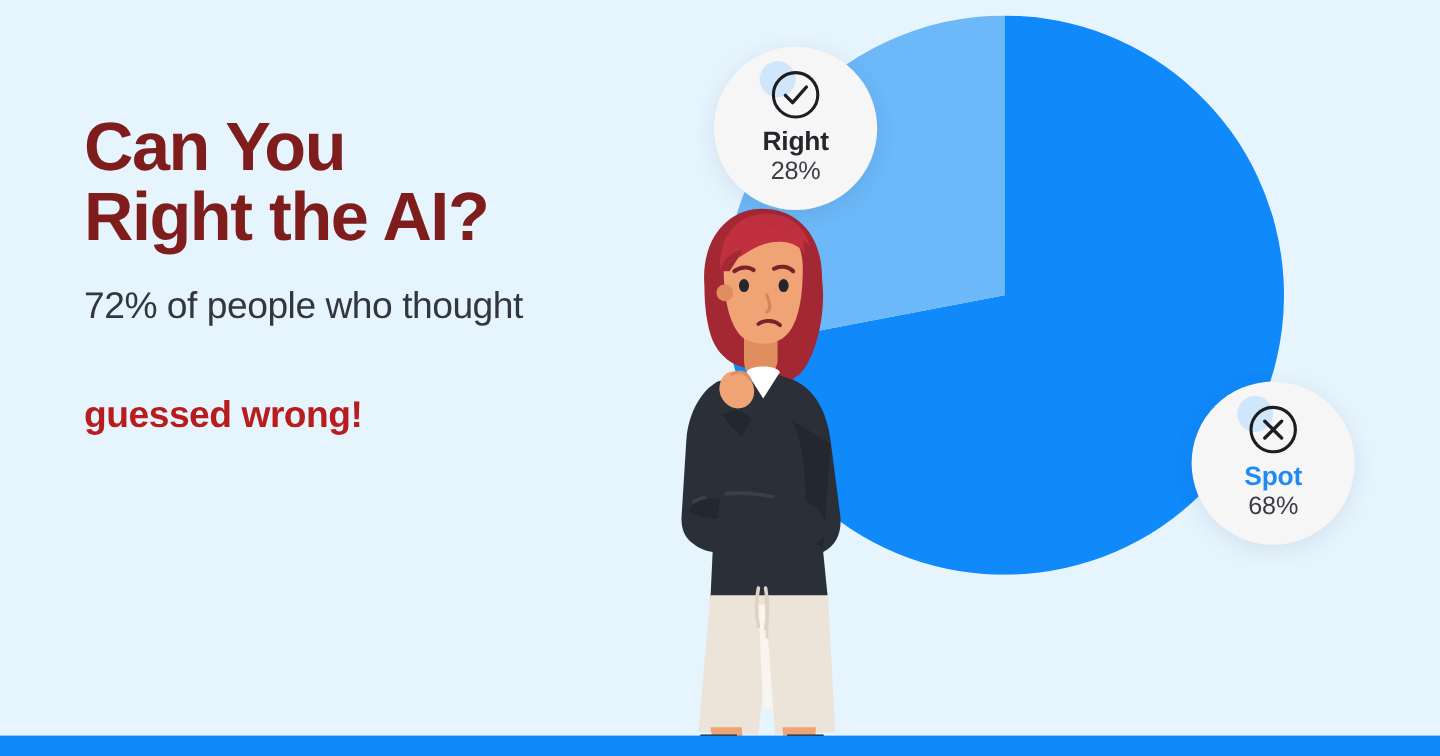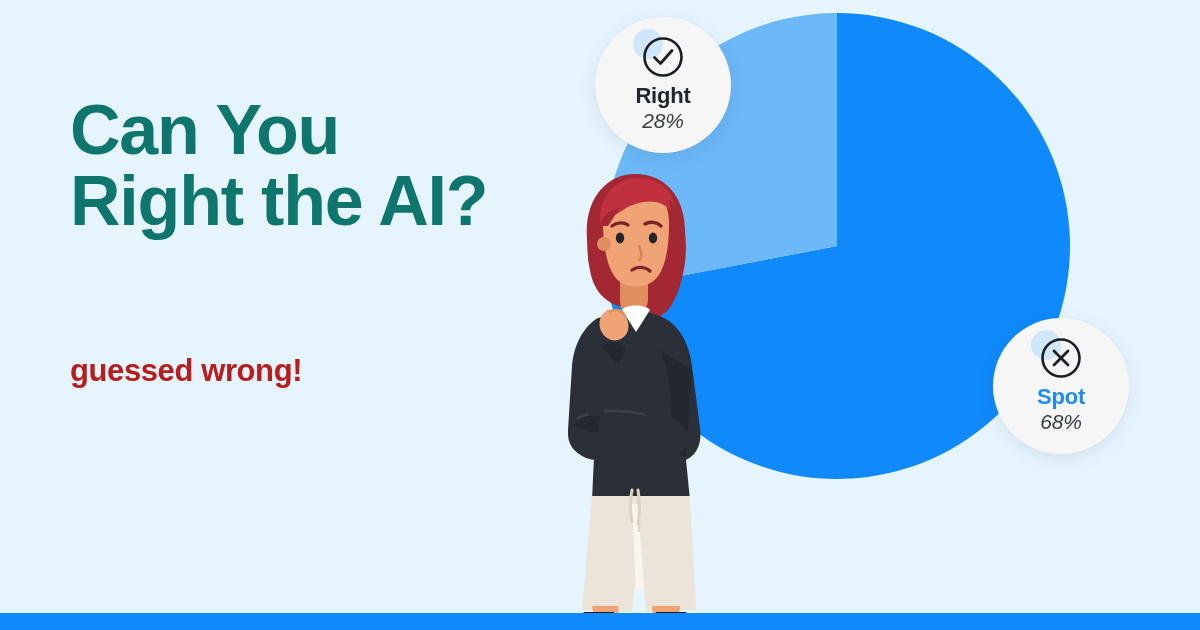--- a/index.html
+++ b/index.html
@@ -31,23 +31,23 @@
   }
 
   
   #text-block {
     position: absolute;
     left: 70px;
     top: 96px;
     width: 480px;
   }
   .headline {
-    font-size: 70px;
+    font-size: 57px;
     font-weight: bold;
-    color: #0f766e;
+    color: #7f1d1d;
     line-height: 0.98;
     letter-spacing: -1.2px;
     margin: 0;
   }
   .headline .line2 { display: block; margin-top: 2px; }
   .subhead {
     margin: 22px 0 0 0;
     font-size: 31px;
     line-height: 1.47;
     color: #33373d;
@@ -64,21 +64,21 @@
     position: absolute;
     border-radius: 50%;
     background: #f6f6f6;
     box-shadow: 0 4px 18px rgba(30,60,90,0.10);
     display: flex;
     flex-direction: column;
     align-items: center;
     justify-content: center;
   }
   #badge-right {
-    left: 595px; top: 17px;
+    left: 595px; top: 39px;
     width: 136px; height: 136px;
   }
   #badge-wrong {
     left: 993px; top: 318px;
     width: 136px; height: 136px;
   }
   .badge-icon-wrap {
     position: relative;
     width: 44px;
     height: 44px;
@@ -101,21 +101,20 @@
     line-height: 1.05;
     letter-spacing: -0.2px;
   }
   #badge-right .badge-label { color: #23262b; }
   #badge-wrong .badge-label { color: #1e8bf5; }
   .badge-value {
     font-size: 21px;
     color: #3a3d42;
     line-height: 1.35;
     letter-spacing: -0.2px;
-    font-style: italic;
   }
 
   
   #illustration {
     position: absolute;
     left: 540px;
     top: 160px;
     width: 190px;
     height: 470px;
   }
@@ -215,21 +214,21 @@
     <path d="M36 466 L40 480" stroke="#1d1f25" stroke-width="3"></path>
     <path d="M156 466 L152 480" stroke="#1d1f25" stroke-width="3"></path>
   </svg>
 
   <div id="text-block">
     <h1 class="headline">
       <span>Can You</span>
       <span class="line2">Right the AI?</span>
     </h1>
     <p class="subhead">
-      <br>
+      <span>72% of people who thought</span><br>
       <br>
       <span class="accent">guessed wrong!</span>
     </p>
   </div>
 
   <div class="badge" id="badge-right">
     <div class="badge-icon-wrap">
       <div class="badge-dot"></div>
       <svg class="badge-icon" width="44" height="44" viewBox="0 0 44 44">
         <circle cx="22" cy="22" r="18.5" fill="none" stroke="#1b1e23" stroke-width="2.6"></circle>

